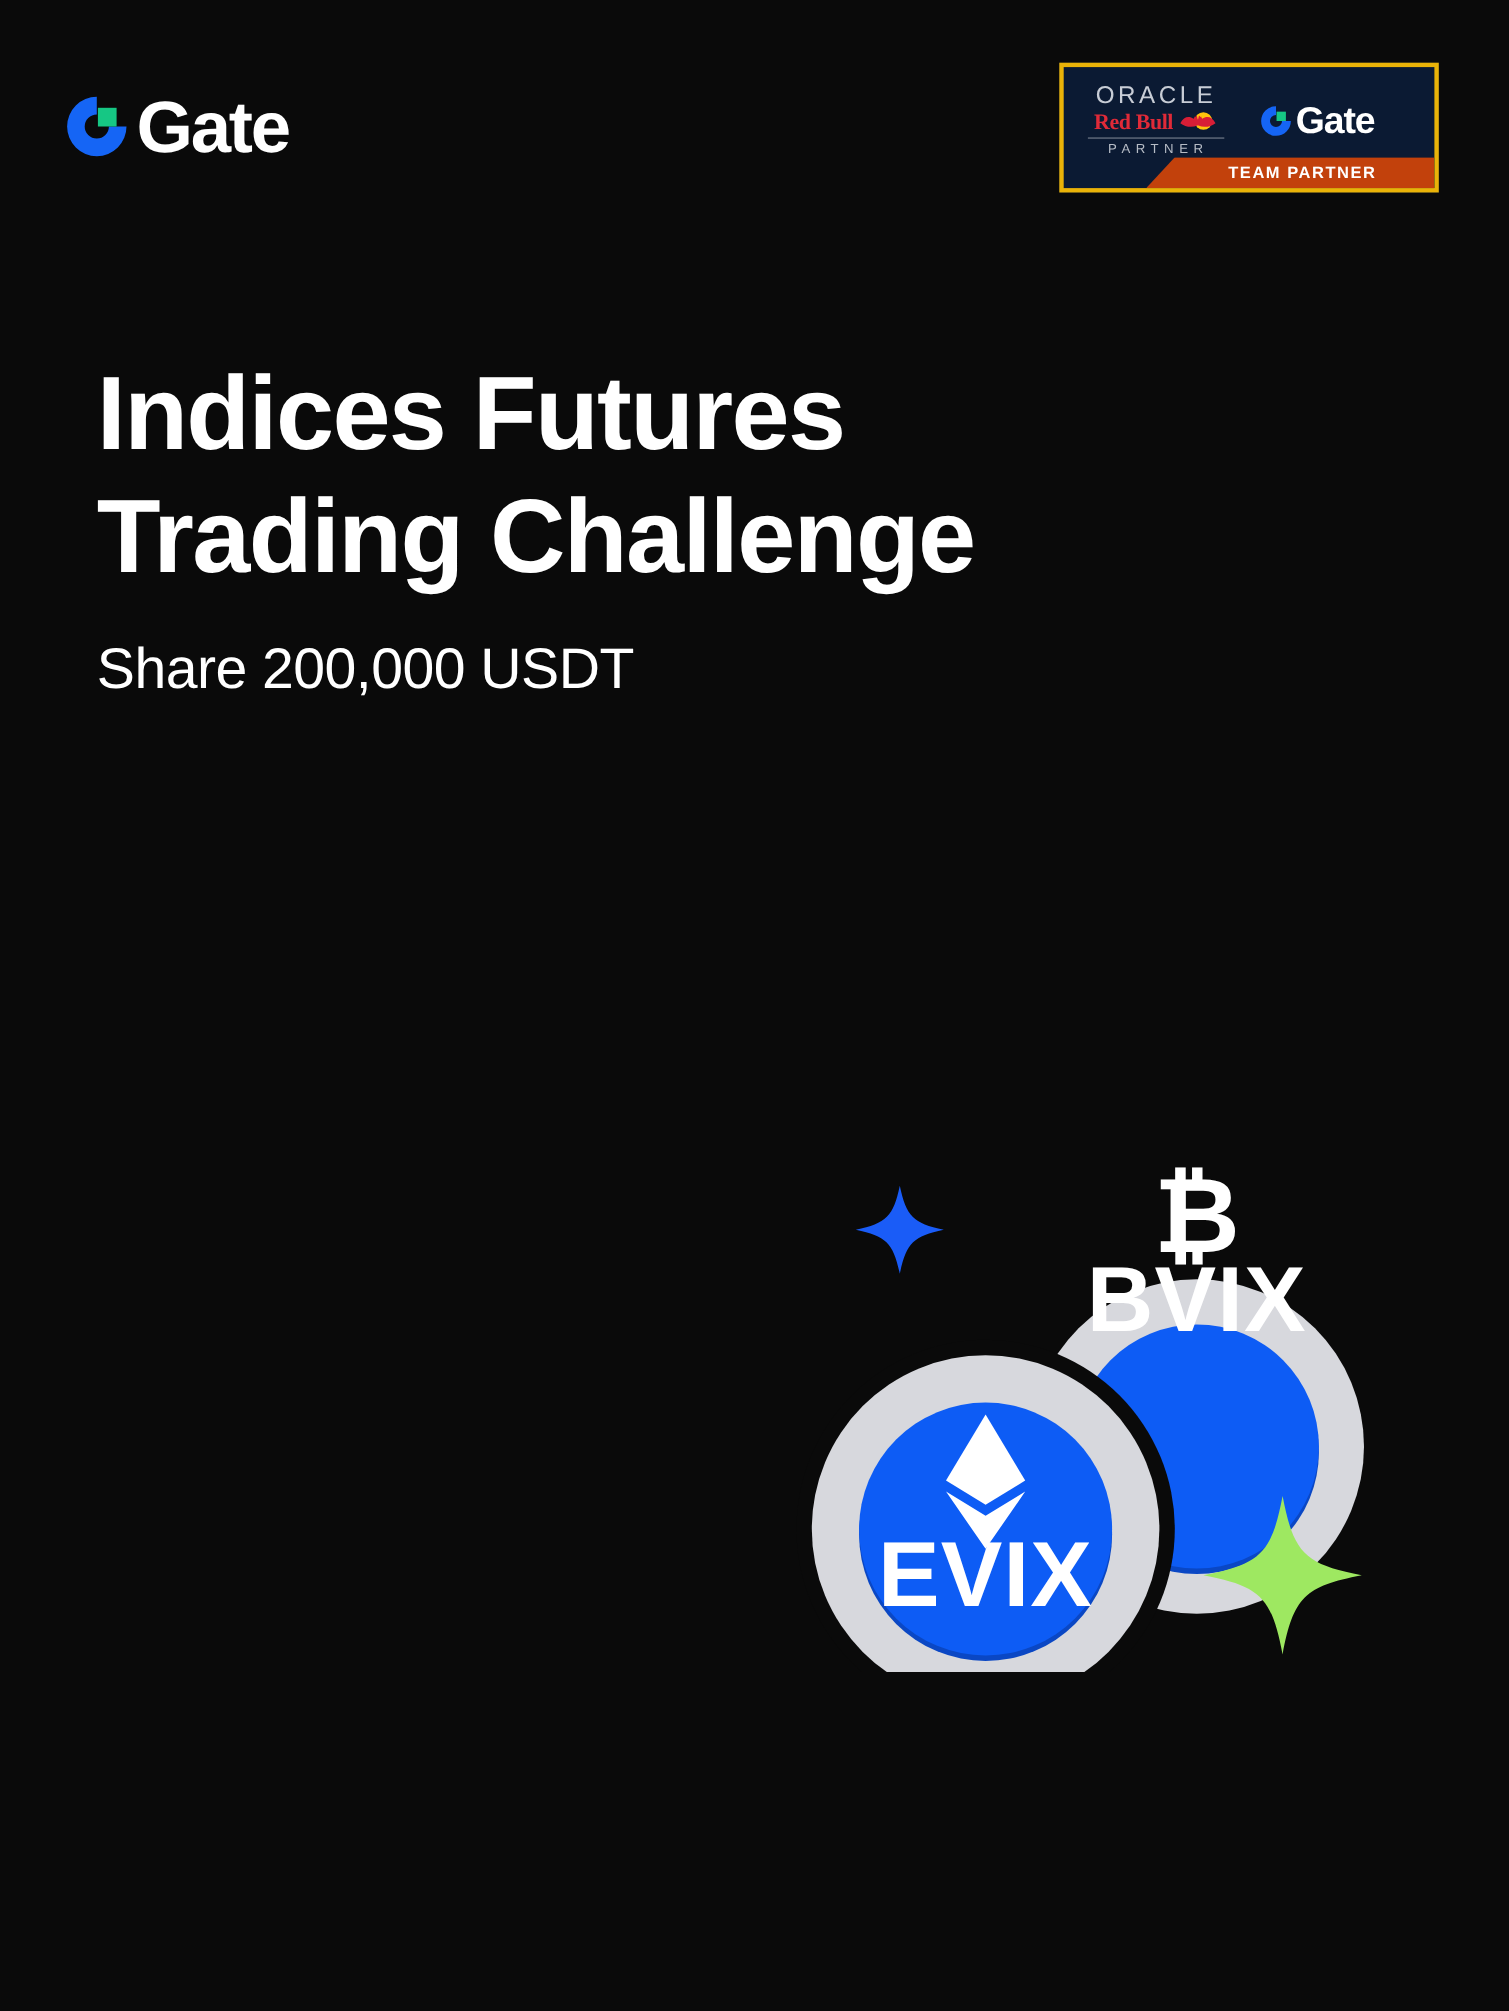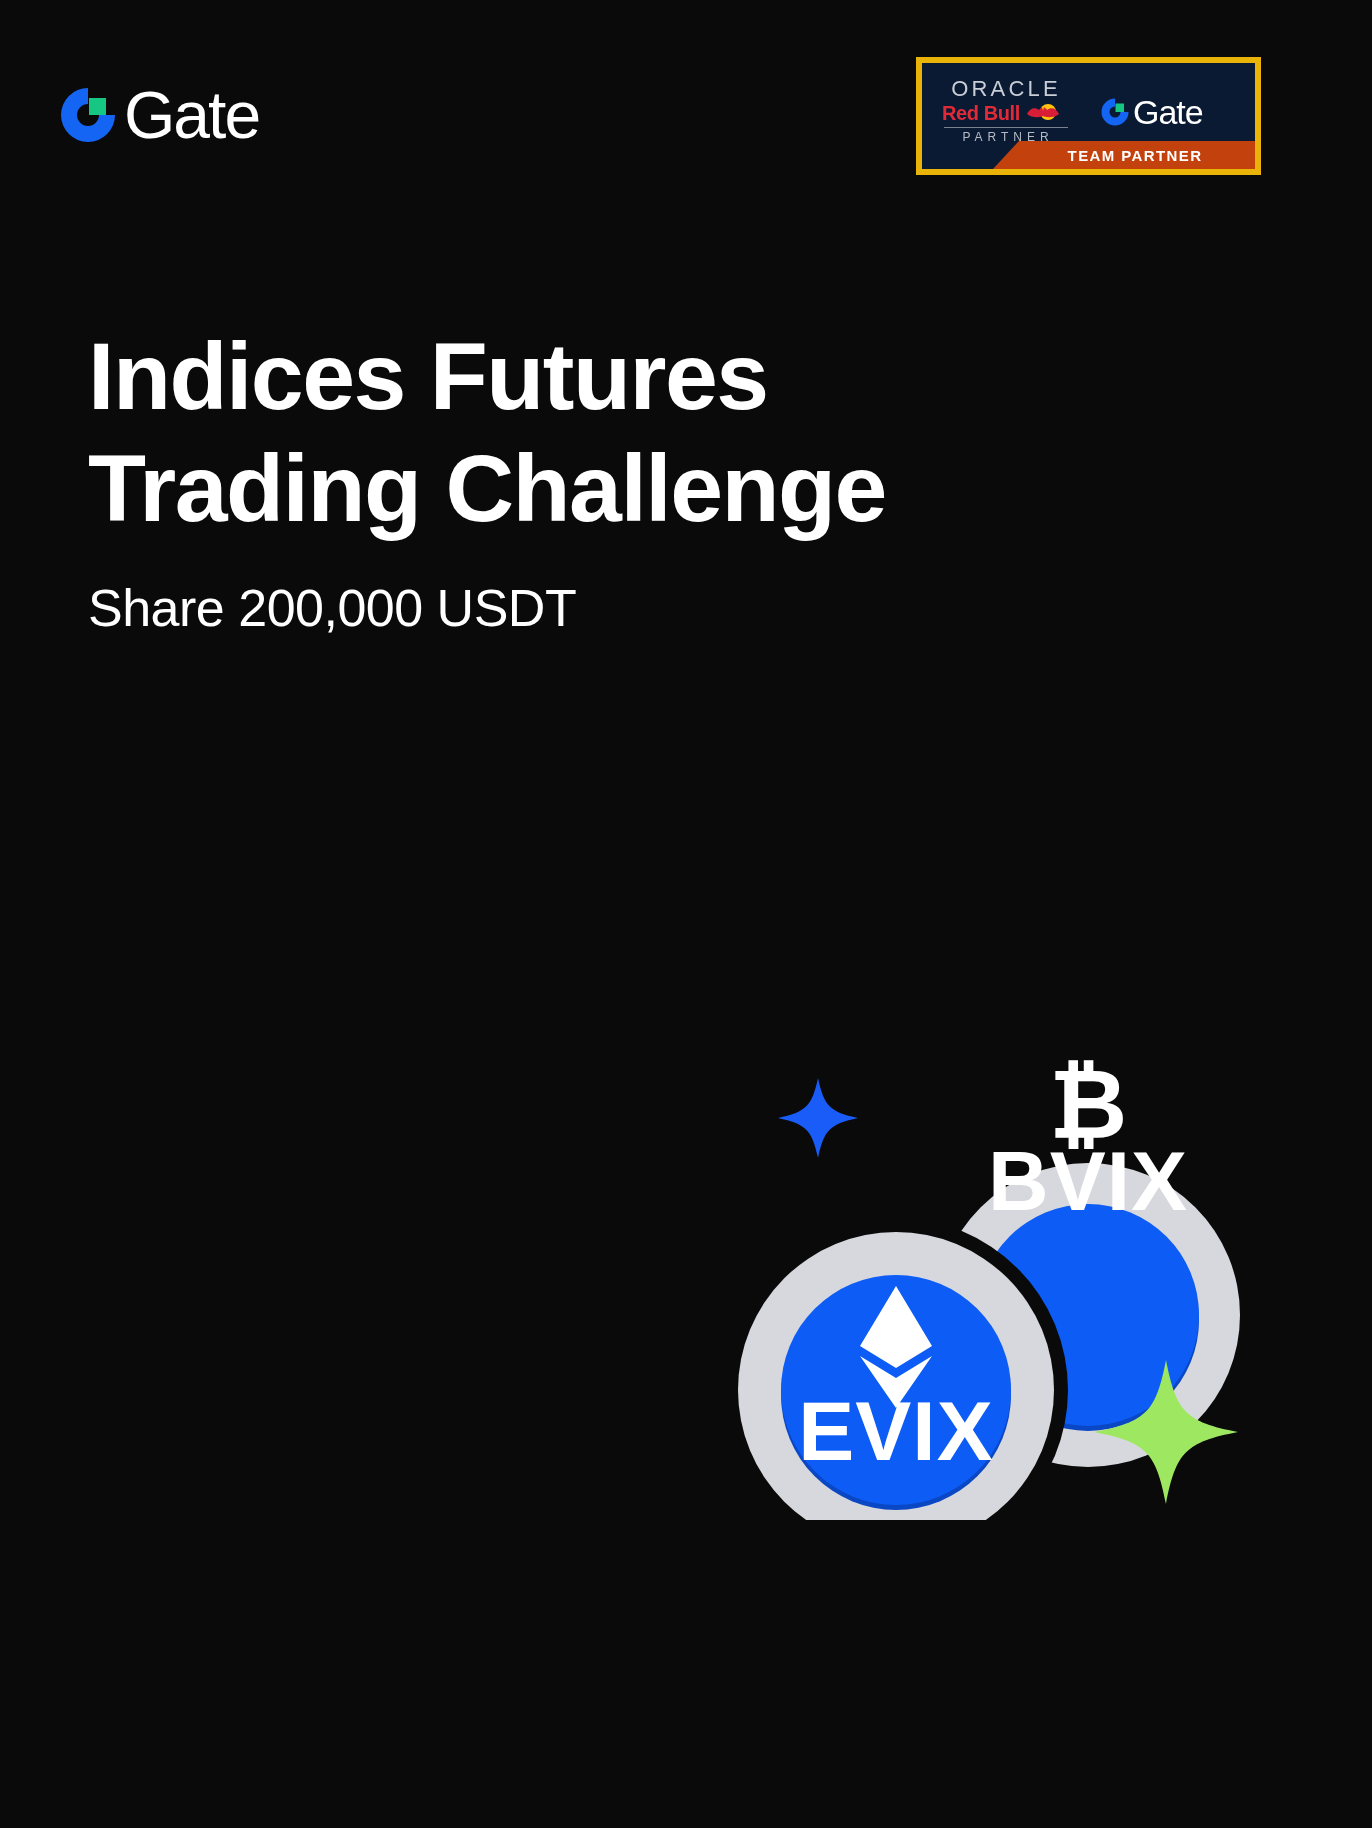--- a/index.html
+++ b/index.html
@@ -22,37 +22,37 @@
     position:absolute;
     left:58px;
     top:82px;
     display:flex;
     align-items:center;
     gap:4px;
   }
   .gate-mark { width:60px; height:60px; display:block; }
   .gate-wordmark {
     font-size:66px;
-    font-weight:400;
+    font-weight:700;
     letter-spacing:-2px;
     color:#FFFFFF;
     line-height:1;
     margin-left:2px;
     text-align:right;
   }
 
   
   .partner-badge {
     position:absolute;
-    left:916px;
+    left:963px;
     top:57px;
     width:345px;
     height:118px;
     background:#0B1A33;
-    border:6px solid #eab308;
+    border:4px solid #eab308;
     overflow:hidden;
   }
   .badge-inner {
     position:relative;
     width:100%;
     height:100%;
     display:flex;
     align-items:flex-start;
   }
   .rbr-lockup {
@@ -65,23 +65,24 @@
   .rbr-oracle {
     font-size:22px;
     font-weight:400;
     letter-spacing:3.2px;
     color:#C8CDD6;
     line-height:1;
   }
   .rbr-redbull-row {
     display:flex;
     align-items:center;
-    justify-content:flex-start;
+    justify-content:center;
     gap:5px;
     margin-top:3px;
+    font-family:Liberation Serif, serif;
   }
   .rbr-redbull {
     font-size:20px;
     font-weight:700;
     color:#E02A38;
     line-height:1;
     letter-spacing:-0.4px;
   }
   .rbr-bulls { width:36px; height:20px; display:block; }
   .rbr-rule {

